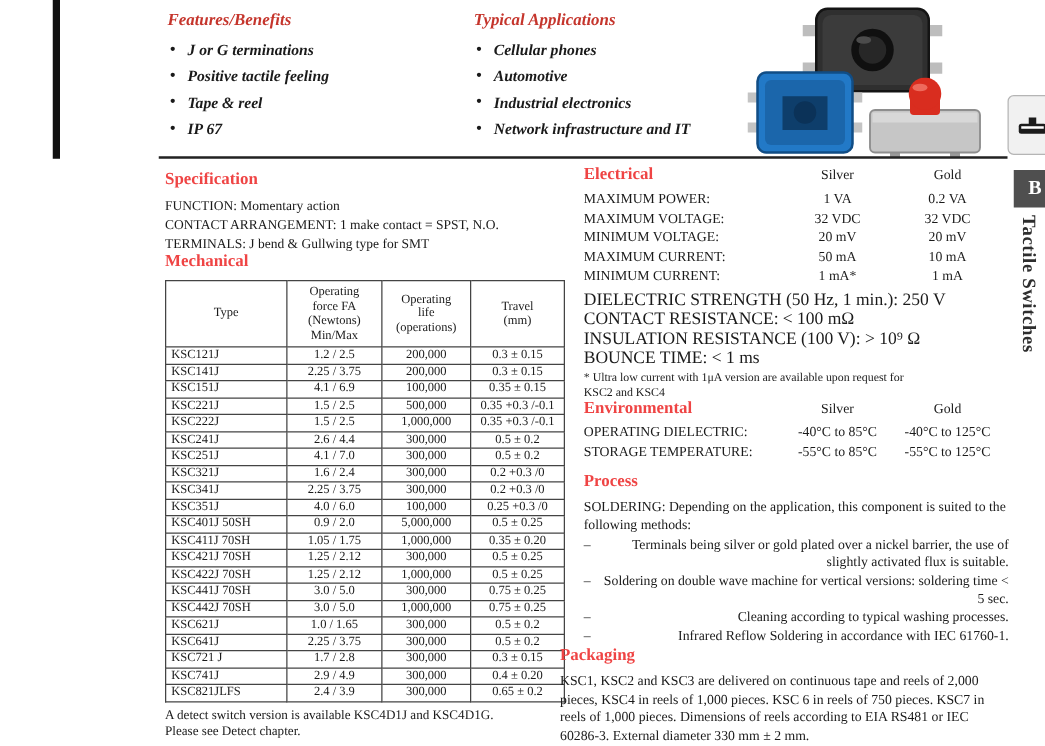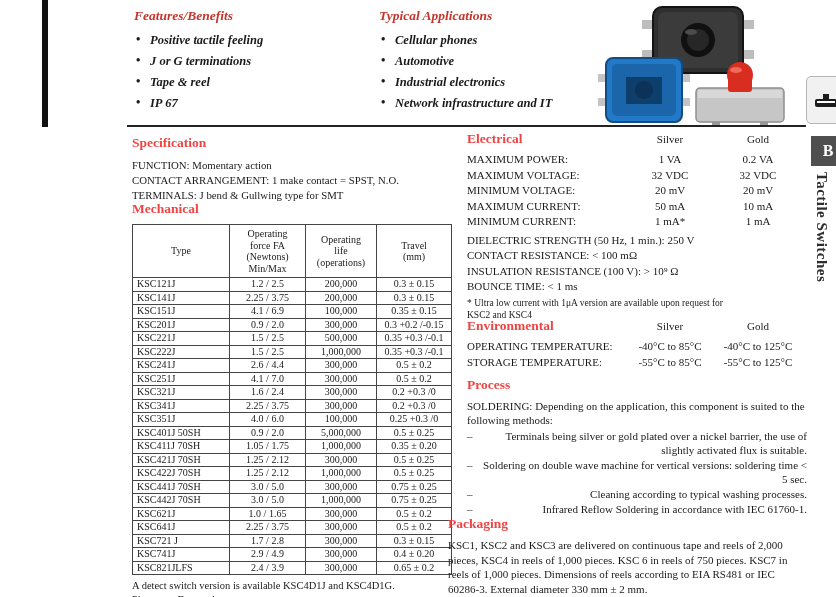--- a/index.html
+++ b/index.html
@@ -56,21 +56,21 @@
 
   
   .cols { display:grid; grid-template-columns:158px 90px 86px; align-items:baseline; }
   .col-head { font-size:11px; text-align:center; }
   .kv-row .lbl { font-size:11px; line-height:15.5px; white-space:nowrap; }
   .kv-row .val { font-size:11px; line-height:15.5px; text-align:center; white-space:nowrap; }
 
   .electrical { position:absolute; left:425px; top:131px; width:337px; }
   .kv-rows { margin-top:5px; }
   .elec-notes { margin-top:3px; }
-  .note-line { font-size:11px; line-height:15.5px; }
+  .note-line { font-size:14px; line-height:15.5px; }
   .elec-footnote { margin-top:2px; font-size:9.5px; line-height:12px; white-space:pre-line; }
 
   .environmental { position:absolute; left:425px; top:318px; width:337px; }
 
   .process { position:absolute; left:425px; top:377px; width:340px; }
   .proc-intro { margin-top:6px; font-size:11px; line-height:14px; }
   .process-list { list-style:none; margin-top:2px; }
   .process-list li { position:relative; padding-left:11px; font-size:11px; line-height:14px; margin-top:1px;text-align:right; }
   .process-list li::before { content:"\2013"; position:absolute; left:0; top:0; }
 
@@ -80,22 +80,22 @@
 </head>
 <body>
 
 <div class="page">
 
   <div class="top-left-bar"></div>
 
   <section class="features">
     <h2 class="red-heading">Features/Benefits</h2>
     <ul class="feature-list">
+        <li>J or G terminations</li>
         <li>Positive tactile feeling</li>
-        <li>J or G terminations</li>
         <li>Tape &amp; reel</li>
         <li>IP 67</li>
       </ul>
   </section>
 
   <section class="applications">
     <h2 class="red-heading">Typical Applications</h2>
     <ul class="feature-list">
         <li>Cellular phones</li>
         <li>Automotive</li>
@@ -190,26 +190,20 @@
           <td class="c">200,000</td>
           <td class="c">0.3 ± 0.15</td>
         </tr>
           <tr>
           <td>KSC151J</td>
           <td class="c">4.1 / 6.9</td>
           <td class="c">100,000</td>
           <td class="c">0.35 ± 0.15</td>
         </tr>
           <tr>
-          <td>KSC201J</td>
-          <td class="c">0.9 / 2.0</td>
-          <td class="c">300,000</td>
-          <td class="c">0.3 +0.2 /-0.15</td>
-        </tr>
-          <tr>
           <td>KSC221J</td>
           <td class="c">1.5 / 2.5</td>
           <td class="c">500,000</td>
           <td class="c">0.35 +0.3 /-0.1</td>
         </tr>
           <tr>
           <td>KSC222J</td>
           <td class="c">1.5 / 2.5</td>
           <td class="c">1,000,000</td>
           <td class="c">0.35 +0.3 /-0.1</td>
@@ -360,21 +354,21 @@
   </section>
 
   <section class="environmental">
     <div class="cols">
       <h3 class="sec-title">Environmental</h3>
       <span class="col-head">Silver</span>
       <span class="col-head">Gold</span>
     </div>
     <div class="kv-rows">
         <div class="cols kv-row">
-        <span class="lbl">OPERATING TEMPERATURE:</span>
+        <span class="lbl">OPERATING DIELECTRIC:</span>
         <span class="val">-40°C to 85°C</span>
         <span class="val">-40°C to 125°C</span>
       </div>
         <div class="cols kv-row">
         <span class="lbl">STORAGE TEMPERATURE:</span>
         <span class="val">-55°C to 85°C</span>
         <span class="val">-55°C to 125°C</span>
       </div>
       </div>
   </section>

